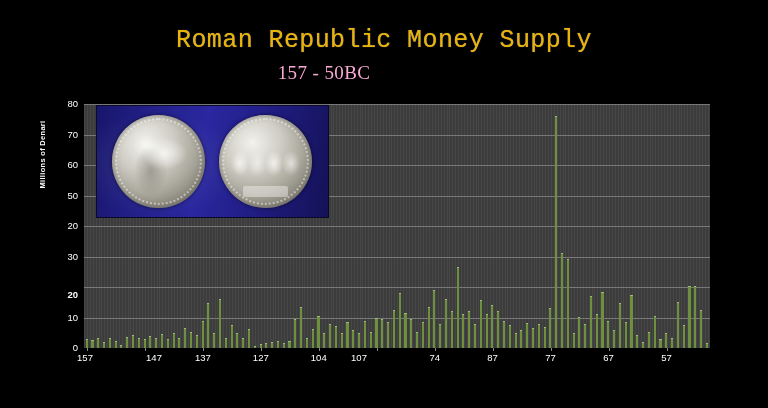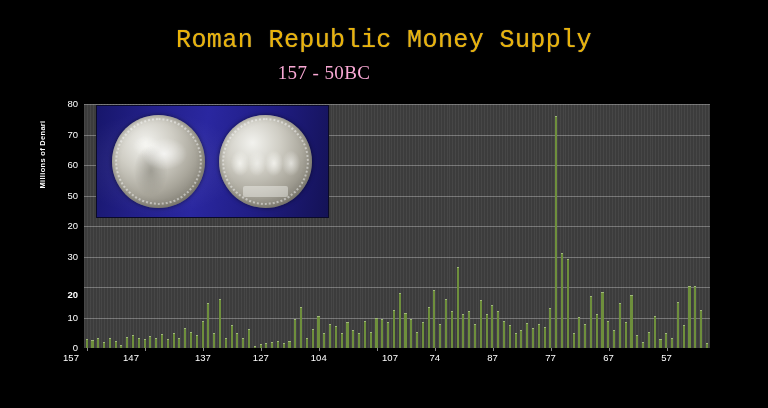--- a/index.html
+++ b/index.html
@@ -145,31 +145,31 @@
       <div class="ytick" style="top: 311.5px;">10</div>
       <div class="ytick" style="top: 289px; font-weight: bold;">20</div>
       <div class="ytick" style="top: 250.5px;">30</div>
       <div class="ytick" style="top: 220px;">20</div>
       <div class="ytick" style="top: 189.5px;">50</div>
       <div class="ytick" style="top: 159px;">60</div>
       <div class="ytick" style="top: 128.5px;">70</div>
       <div class="ytick" style="top: 98px;">80</div>
     </div>
   <div id="xticks-container">
-      <div class="xtick" style="left: 71px;">157</div>
+      <div class="xtick" style="left: 85px;">157</div>
       <div class="xtickmark" style="left: 86.8981px;"></div>
-      <div class="xtick" style="left: 131px;">147</div>
+      <div class="xtick" style="left: 154px;">147</div>
       <div class="xtickmark" style="left: 144.861px;"></div>
       <div class="xtick" style="left: 202.824px;">137</div>
       <div class="xtickmark" style="left: 202.824px;"></div>
       <div class="xtick" style="left: 260.787px;">127</div>
       <div class="xtickmark" style="left: 260.787px;"></div>
       <div class="xtick" style="left: 318.75px;">104</div>
       <div class="xtickmark" style="left: 318.75px;"></div>
-      <div class="xtick" style="left: 390px;">107</div>
+      <div class="xtick" style="left: 359px;">107</div>
       <div class="xtickmark" style="left: 376.713px;"></div>
       <div class="xtick" style="left: 434.676px;">74</div>
       <div class="xtickmark" style="left: 434.676px;"></div>
       <div class="xtick" style="left: 492.639px;">87</div>
       <div class="xtickmark" style="left: 492.639px;"></div>
       <div class="xtick" style="left: 550.602px;">77</div>
       <div class="xtickmark" style="left: 550.602px;"></div>
       <div class="xtick" style="left: 608.565px;">67</div>
       <div class="xtickmark" style="left: 608.565px;"></div>
       <div class="xtick" style="left: 666.528px;">57</div>

